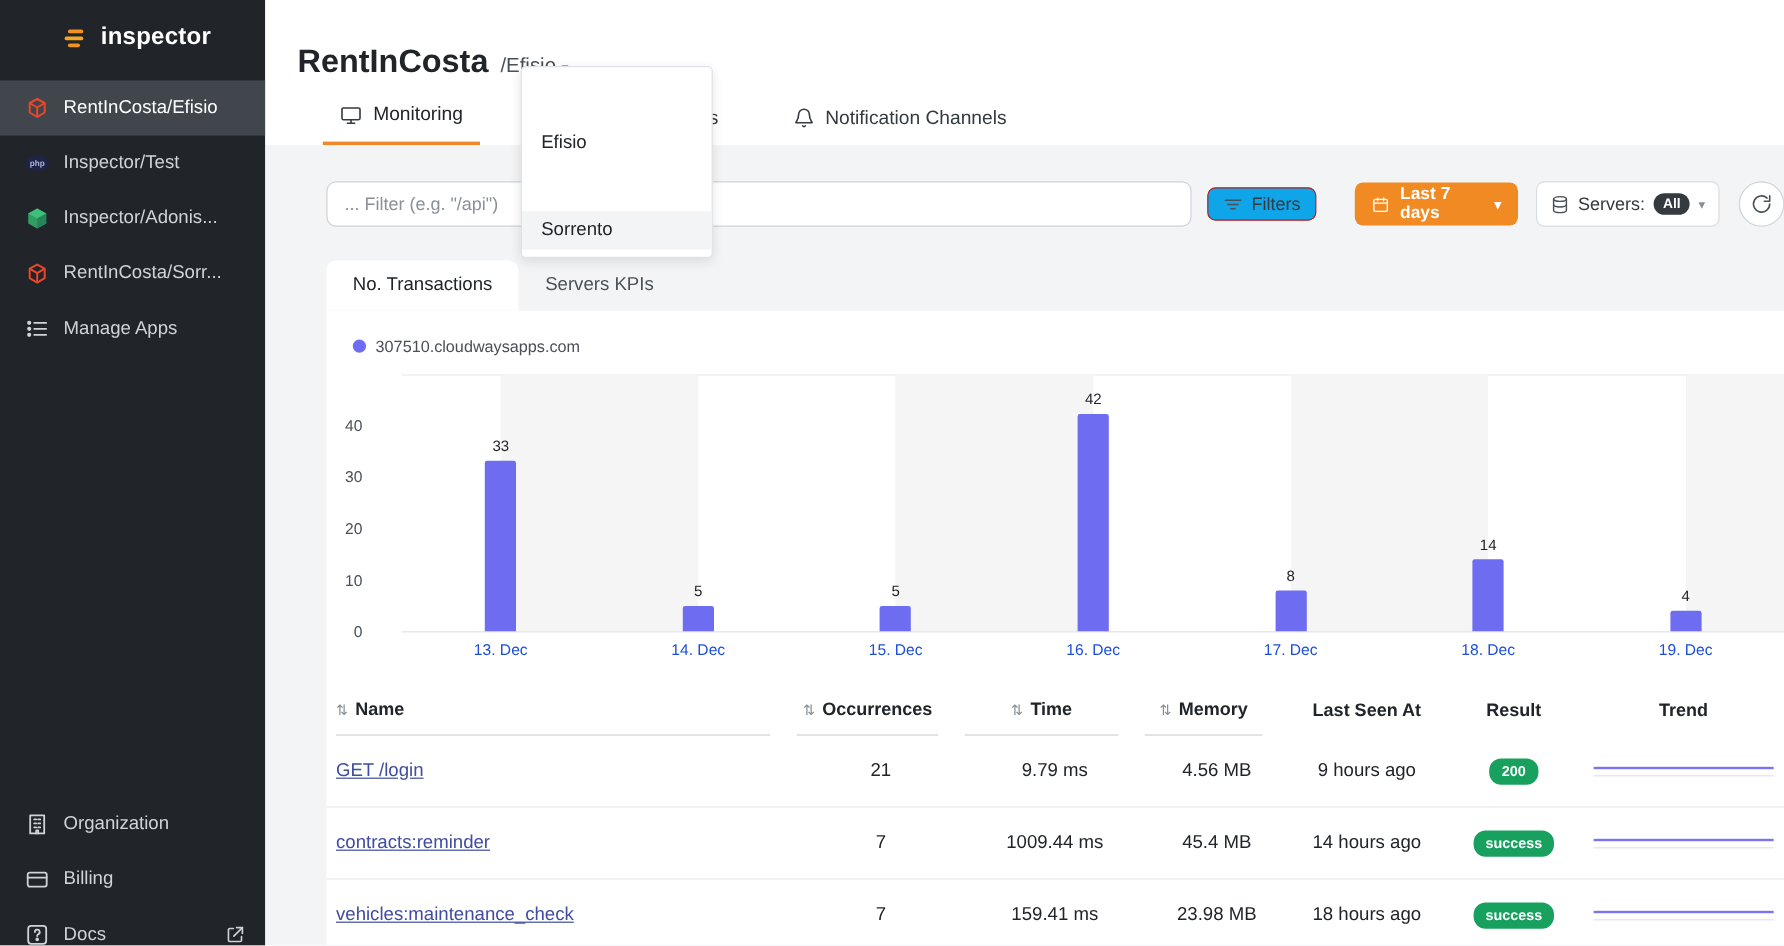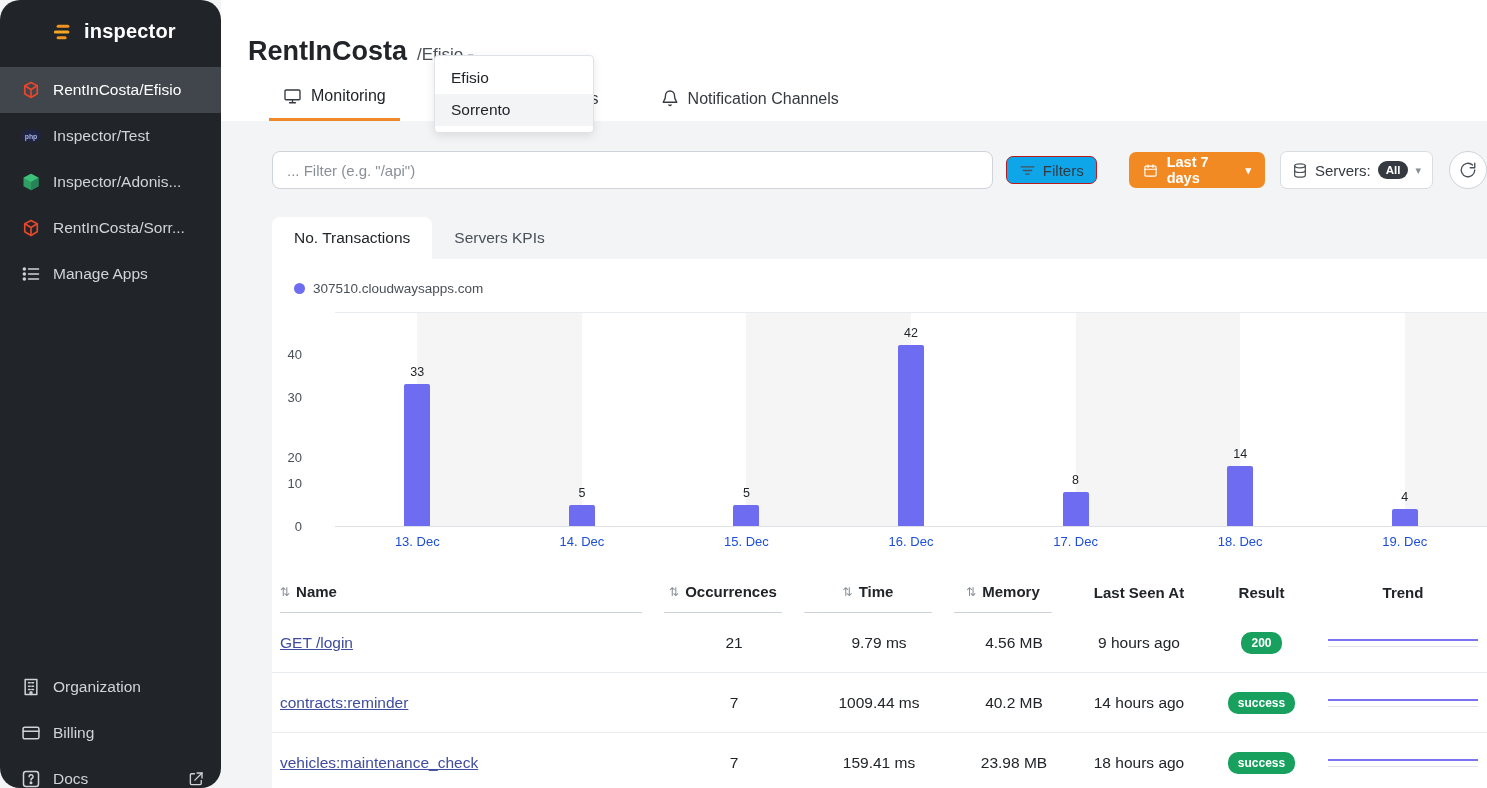--- a/index.html
+++ b/index.html
@@ -5,21 +5,21 @@
   * { box-sizing: border-box; }
   html,body { margin:0; padding:0; }
   body {
     width:1487px; height:788px; overflow:hidden;
     font-family:"Liberation Sans", sans-serif;
     background:#f3f4f6; color:#212529;
   }
   .app { display:flex; width:100%; height:100%; }
 
   
-  .sidebar { width:221px; min-width:221px; background:#212529; display:flex; flex-direction:column; color:#ced4da;border-radius:20px; }
+  .sidebar { width:221px; min-width:221px; background:#212529; display:flex; flex-direction:column; color:#ced4da; }
   .logo-row { display:flex; align-items:center; gap:10px; padding:20px 0 24px 52px; }
   .logo-text { color:#fff; font-size:20px; font-weight:700; letter-spacing:.2px; }
   .nav-item { display:flex; align-items:center; gap:11px; padding:12px 14px 12px 20px; font-size:15.5px; color:#ced4da; cursor:pointer; white-space:nowrap; }
   .nav-item.active { background:#40464b; color:#fff; }
   .nav-icon { width:22px; height:22px; display:flex; align-items:center; justify-content:center; flex:none; }
   svg.line-ic { stroke:#ced4da; fill:none; stroke-width:1.8; stroke-linecap:round; stroke-linejoin:round; }
   .sidebar-footer { margin-top:auto; margin-bottom:-14px; }
   .docs-ext { margin-left:auto; }
 
   
@@ -30,21 +30,21 @@
   .page-subtitle { font-size:17px; color:#495057; cursor:pointer; }
   .caret { font-size:11px; color:#868e96; }
   .tabs-row { display:flex; align-items:flex-end; margin-top:20px; padding-left:21px; }
   .tab { display:flex; align-items:center; gap:9px; font-size:16px; color:#343a40; padding:0 14px 13px 14px; cursor:pointer; white-space:nowrap; }
   .tab.active { border-bottom:3px solid #ef8829; color:#212529; }
   .tab-alerts { margin-left:117px; }
   .tab-notif { margin-left:34px; }
   .tab svg { stroke:#343a40; fill:none; stroke-width:1.8; stroke-linecap:round; stroke-linejoin:round; }
 
   .dropdown { position:absolute; left:213px; top:55px; width:160px; background:#fff; border:1px solid #dfe3e7; border-radius:4px; box-shadow:0 3px 10px rgba(0,0,0,.10); z-index:20; padding:6px 0; }
-  .dropdown-item { padding:7px 16px; font-size:15.5px; color:#212529; cursor:pointer; }
+  .dropdown-item { padding:7px 16px; font-size:15.5px; color:#212529; cursor:pointer;margin-top:41px; }
   .dropdown-item.hl { background:#f3f4f6; }
 
   
   .content { flex:1; padding:30px 0 0 51px; display:flex; flex-direction:column; overflow:hidden; background:#f3f4f6; }
   .toolbar { display:flex; align-items:center; flex:none; }
   .filter-input { width:793px; height:38px; border:1px solid #ced4da; border-radius:8px; padding:0 14px; font-size:15px; color:#212529; background:#fff; outline:none; }
   .filter-input::placeholder { color:#8a9097; }
   .btn { display:flex; align-items:center; cursor:pointer; }
   .btn-filters { margin-left:13px; height:28px; padding:0 12px; gap:7px; background:#0ea5e9; border:1px solid #b91c1c; border-radius:7px; font-size:15px; color:#343a40; }
   .btn-filters svg, .btn-servers svg { stroke:#495057; fill:none; stroke-width:1.8; stroke-linecap:round; stroke-linejoin:round; }
@@ -285,21 +285,21 @@
 
         <div class="legend">
           <span class="legend-dot" style="background: rgb(110, 108, 240);"></span>
           <span>307510.cloudwaysapps.com</span>
         </div>
 
         <div class="chart">
           <div class="yaxis" id="yaxis">
               <div class="ytick" style="bottom: -7px;">0</div>
               <div class="ytick" style="bottom: 36px;">10</div>
-              <div class="ytick" style="bottom: 62px;">20</div>
+              <div class="ytick" style="bottom: 79px;">20</div>
               <div class="ytick" style="bottom: 122px;">30</div>
               <div class="ytick" style="bottom: 165px;">40</div>
             </div>
           <div class="plot">
             <div class="band" style="left:7.143%; width:14.286%;"></div>
             <div class="band" style="left:35.714%; width:14.286%;"></div>
             <div class="band" style="left:64.286%; width:14.286%;"></div>
             <div class="band" style="left:92.857%; width:7.143%;"></div>
             <div class="cols" id="cols">
                 <div class="bar-col">
@@ -382,21 +382,21 @@
             <div class="td trend-cell">
               <span class="trend-line"></span>
               <span class="trend-base"></span>
             </div>
           </div>
 
           <div class="trow tr">
             <div class="td first"><a class="name-link">contracts:reminder</a></div>
             <div class="td">7</div>
             <div class="td">1009.44 ms</div>
-            <div class="td">40.2 MB</div>
+            <div class="td">45.4 MB</div>
             <div class="td">14 hours ago</div>
             <div class="td"><span class="badge">success</span></div>
             <div class="td trend-cell">
               <span class="trend-line"></span>
               <span class="trend-base"></span>
             </div>
           </div>
 
           <div class="trow tr">
             <div class="td first"><a class="name-link">vehicles:maintenance_check</a></div>

